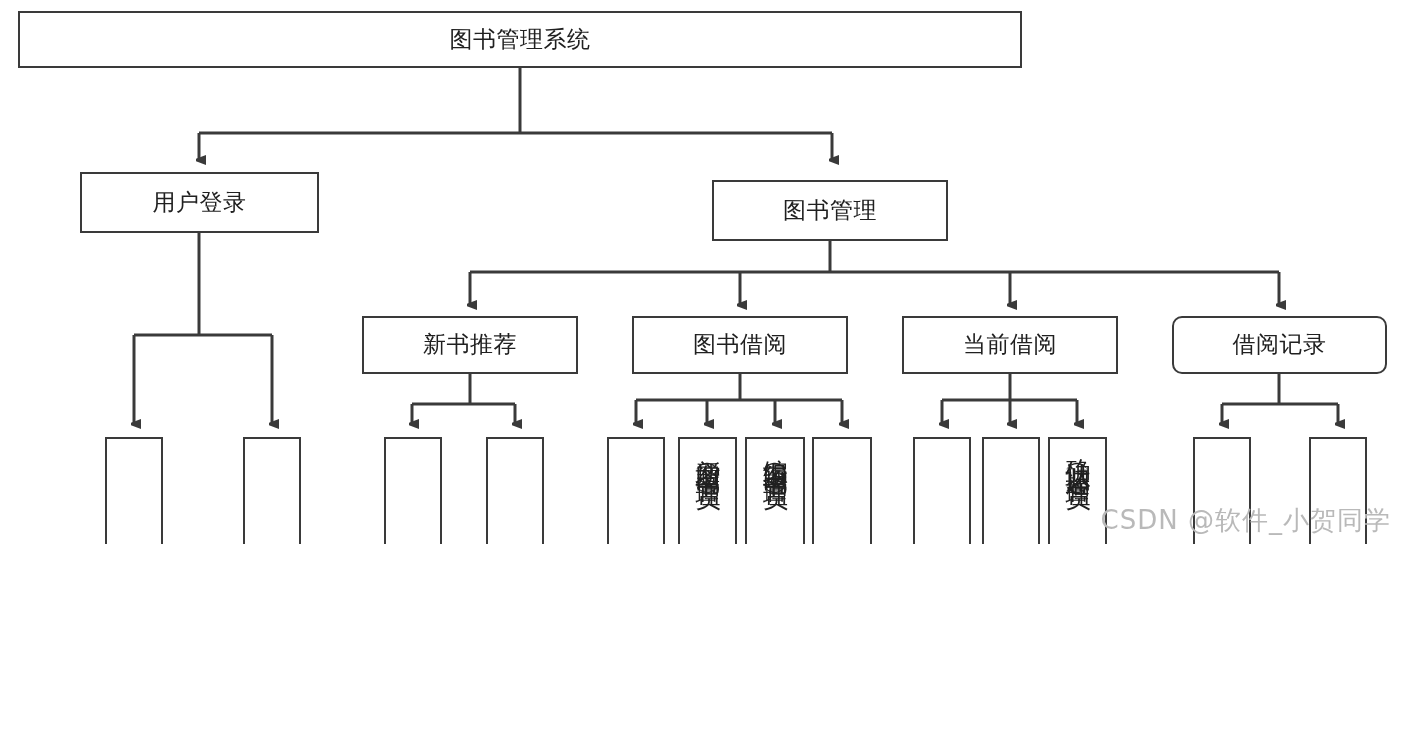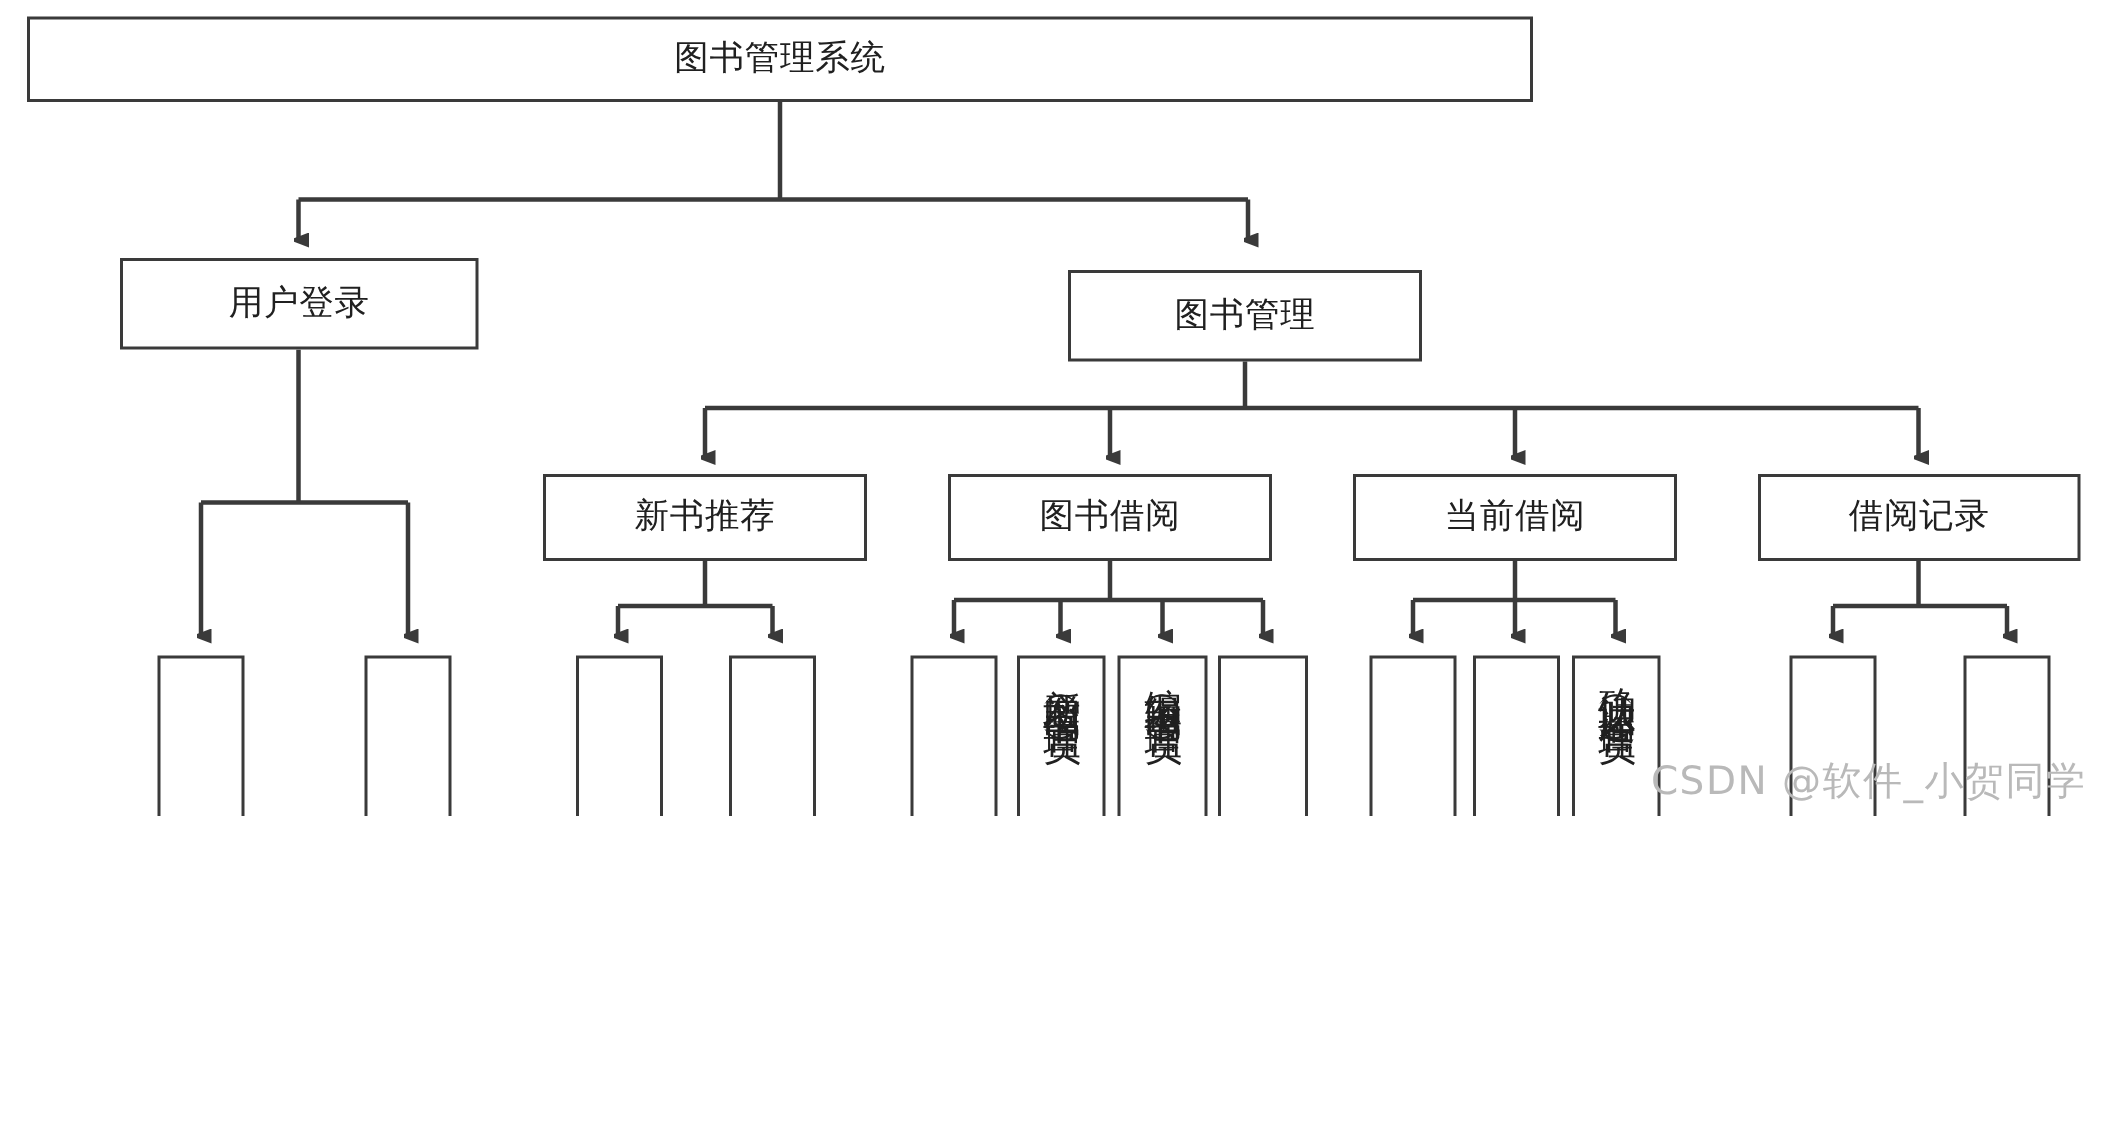--- a/index.html
+++ b/index.html
@@ -132,21 +132,21 @@
 
   <div class="node" style="left:362px;top:316px;width:216px;height:58px;justify-content:center;">
     <span class="label">新书推荐</span>
   </div>
   <div class="node" style="left:632px;top:316px;width:216px;height:58px;">
     <span class="label">图书借阅</span>
   </div>
   <div class="node" style="left:902px;top:316px;width:216px;height:58px;">
     <span class="label">当前借阅</span>
   </div>
-  <div class="node" style="left:1172px;top:316px;width:215px;height:58px;">
+  <div class="node" style="left:1172px;top:316px;width:215px;height:58px;border-radius:10px;">
     <span class="label">借阅记录</span>
   </div>
 
   <div class="node vert mid" style="left:105px;top:437px;width:58px;height:298px;">
     <span class="label">用户登录</span>
   </div>
   <div class="node vert mid" style="left:243px;top:437px;width:58px;height:298px;">
     <span class="label">注销登录</span>
   </div>
 

